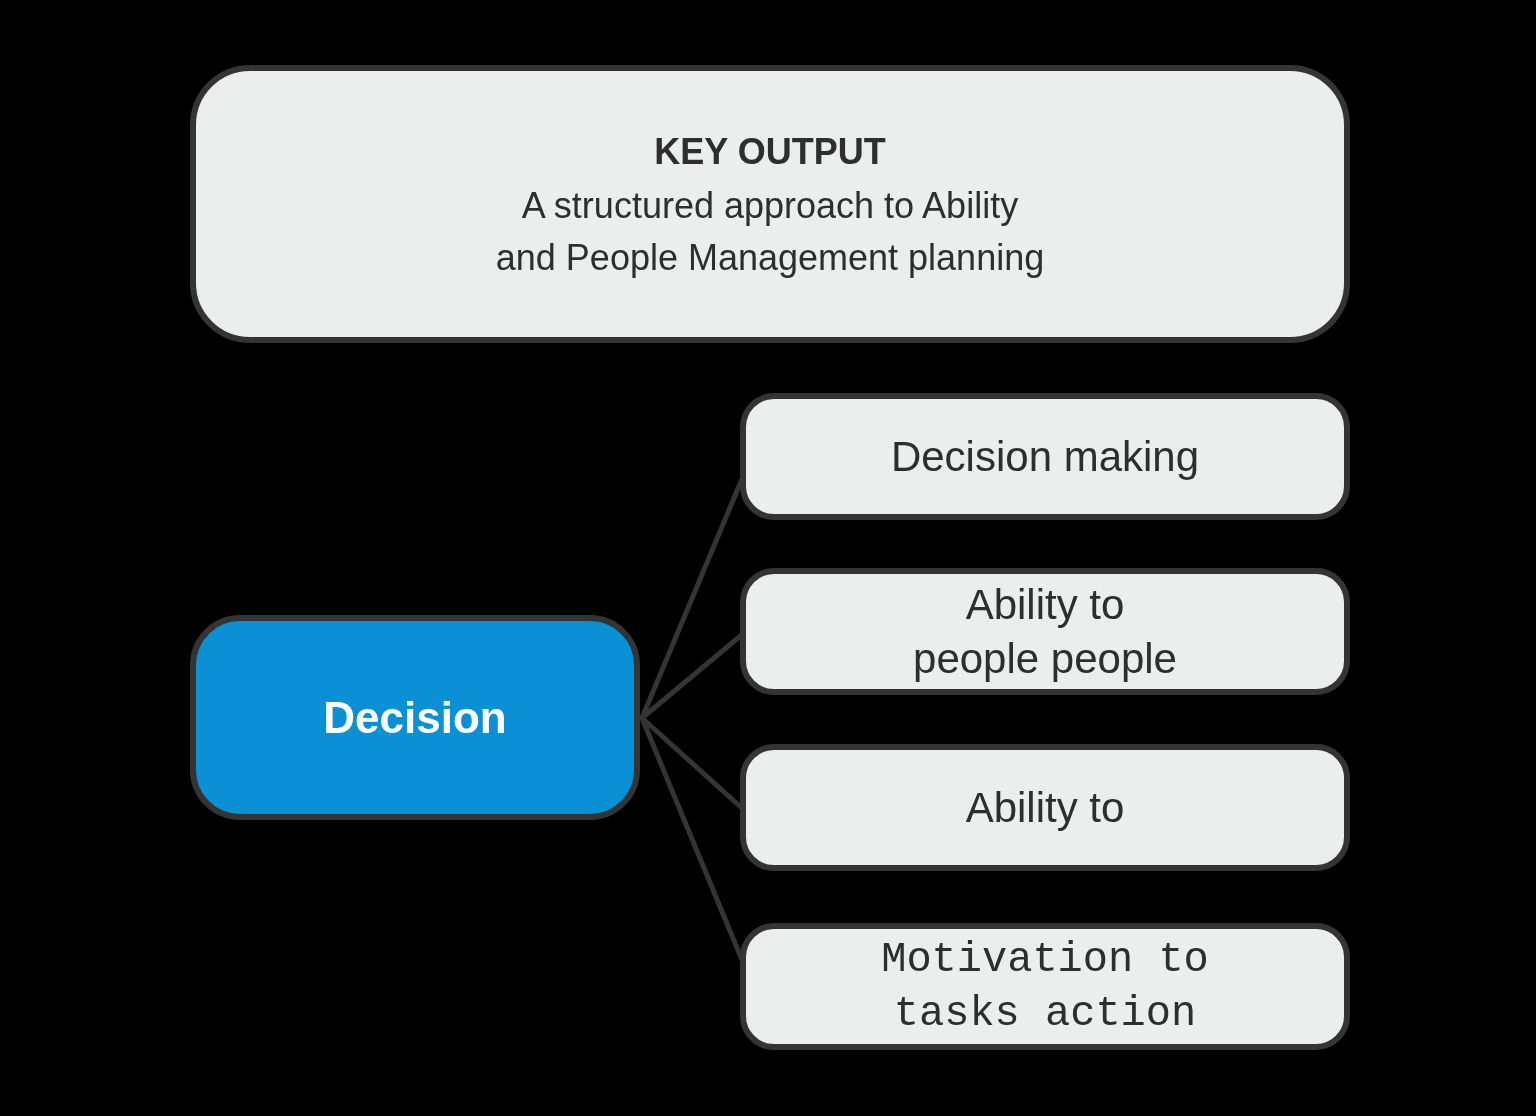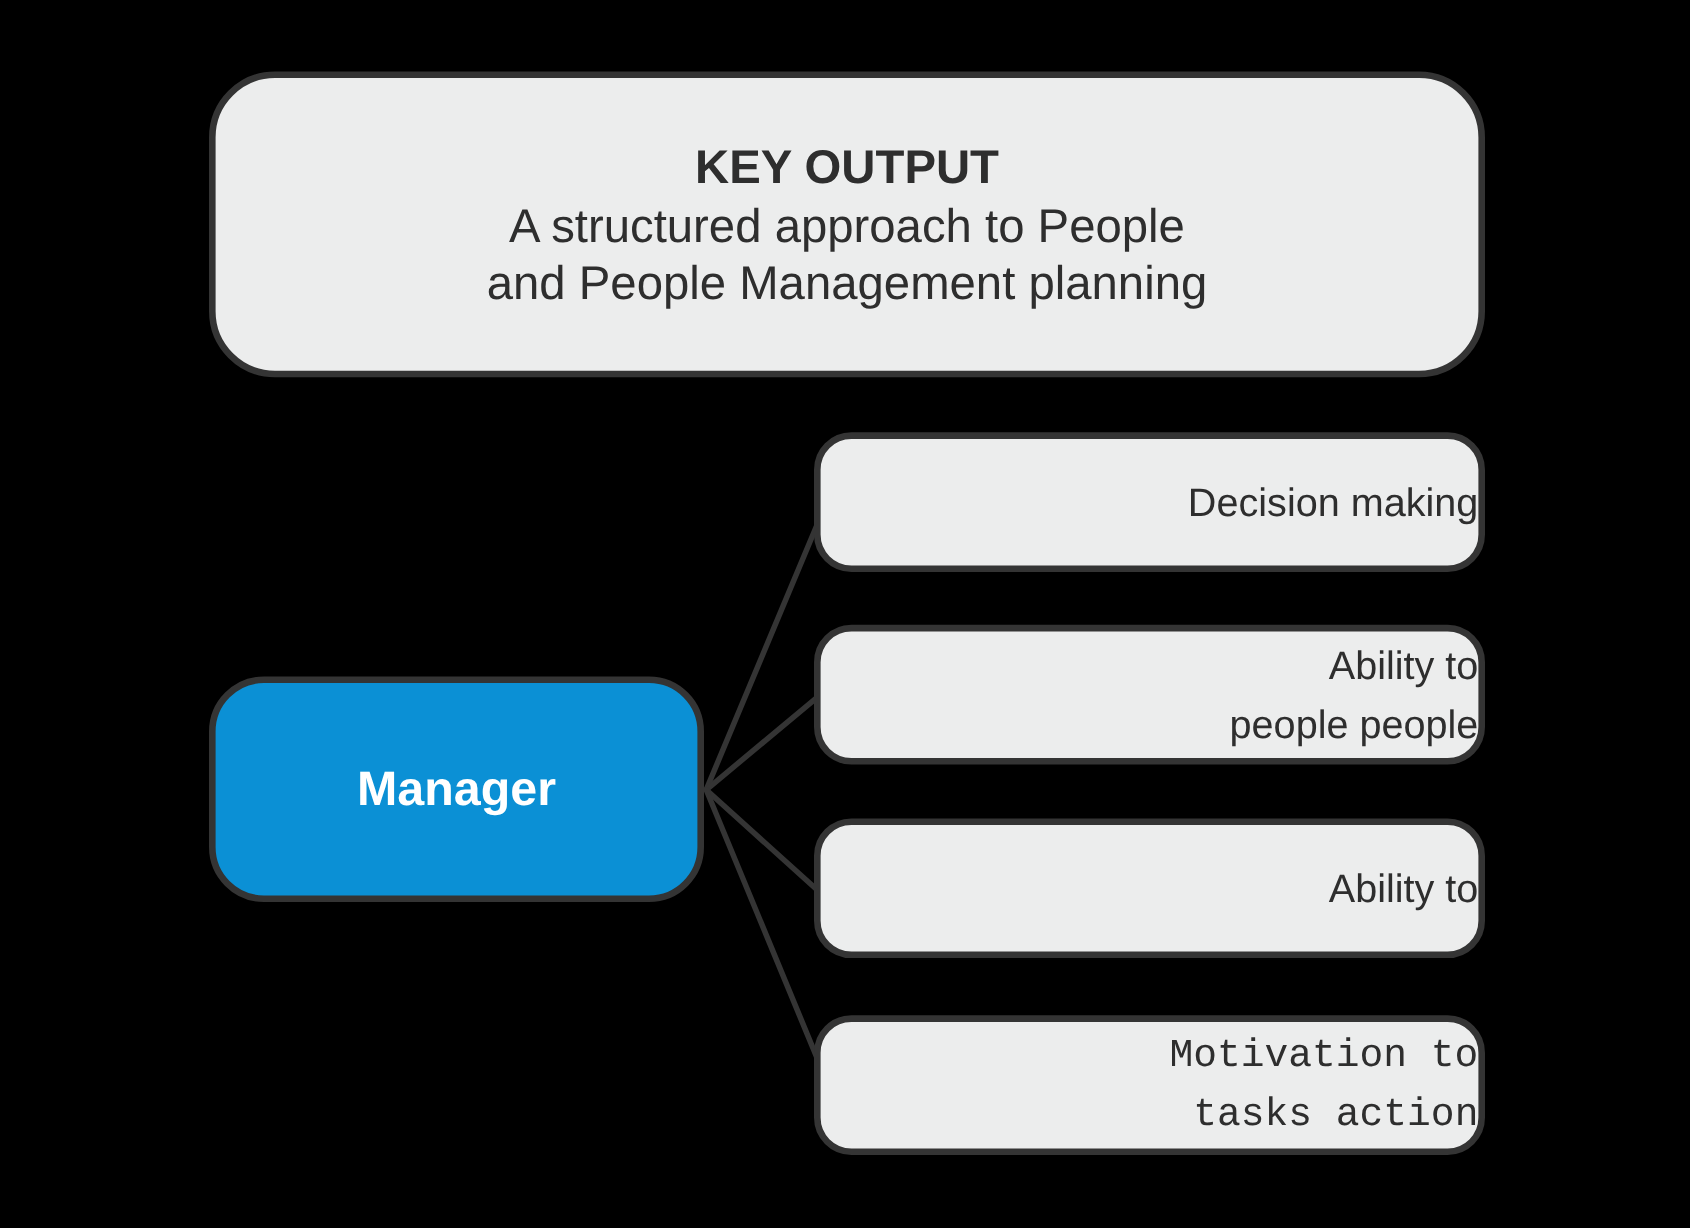--- a/index.html
+++ b/index.html
@@ -44,21 +44,21 @@
     flex-direction: column;
     align-items: center;
     justify-content: center;
     text-align: center;
   }
 
   .top-box {
     left: 190px; top: 65px;
     width: 1160px; height: 278px;
     border-radius: 60px;
-    font-size: 43px;
+    font-size: 36px;
     line-height: 52px;
   }
   .top-box .box-title {
     font-weight: bold;
     line-height: 56px;
   }
 
   .manager-box {
     left: 190px; top: 615px;
     width: 450px; height: 205px;
@@ -66,23 +66,22 @@
     background: var(--accent_blue);
     color: var(--text_light);
     font-weight: bold;
     font-size: 44px;
   }
 
   .factor-box {
     left: 740px;
     width: 610px; height: 127px;
     border-radius: 34px;
-    font-size: 36px;
+    font-size: 42px;
     line-height: 54px;
-    align-items: flex-end;
   }
   .factor-1 { top: 393px; }
   .factor-2 { top: 568px; }
   .factor-3 { top: 744px; }
   .factor-4 { top: 923px; font-family: Liberation Mono, monospace; }
 
   .box-line { display: block; }
 </style>
 </head>
 <body>
@@ -91,26 +90,26 @@
 
   <svg class="connectors" viewBox="0 0 1536 1116" xmlns="http://www.w3.org/2000/svg">
     <line x1="642" y1="718" x2="747" y2="467"></line>
     <line x1="642" y1="718" x2="744" y2="633"></line>
     <line x1="642" y1="718" x2="744" y2="810"></line>
     <line x1="642" y1="718" x2="747" y2="972"></line>
   </svg>
 
   <div class="box top-box">
     <span class="box-line box-title">KEY OUTPUT</span>
-    <span class="box-line">A structured approach to People</span>
+    <span class="box-line">A structured approach to Ability</span>
     <span class="box-line">and People Management planning</span>
   </div>
 
   <div class="box manager-box">
-    <span class="box-line">Manager</span>
+    <span class="box-line">Decision</span>
   </div>
 
   <div class="box factor-box factor-1">
     <span class="box-line">Decision making</span>
     <span class="box-line"></span>
   </div>
 
   <div class="box factor-box factor-2">
     <span class="box-line">Ability to</span>
     <span class="box-line">people people</span>

